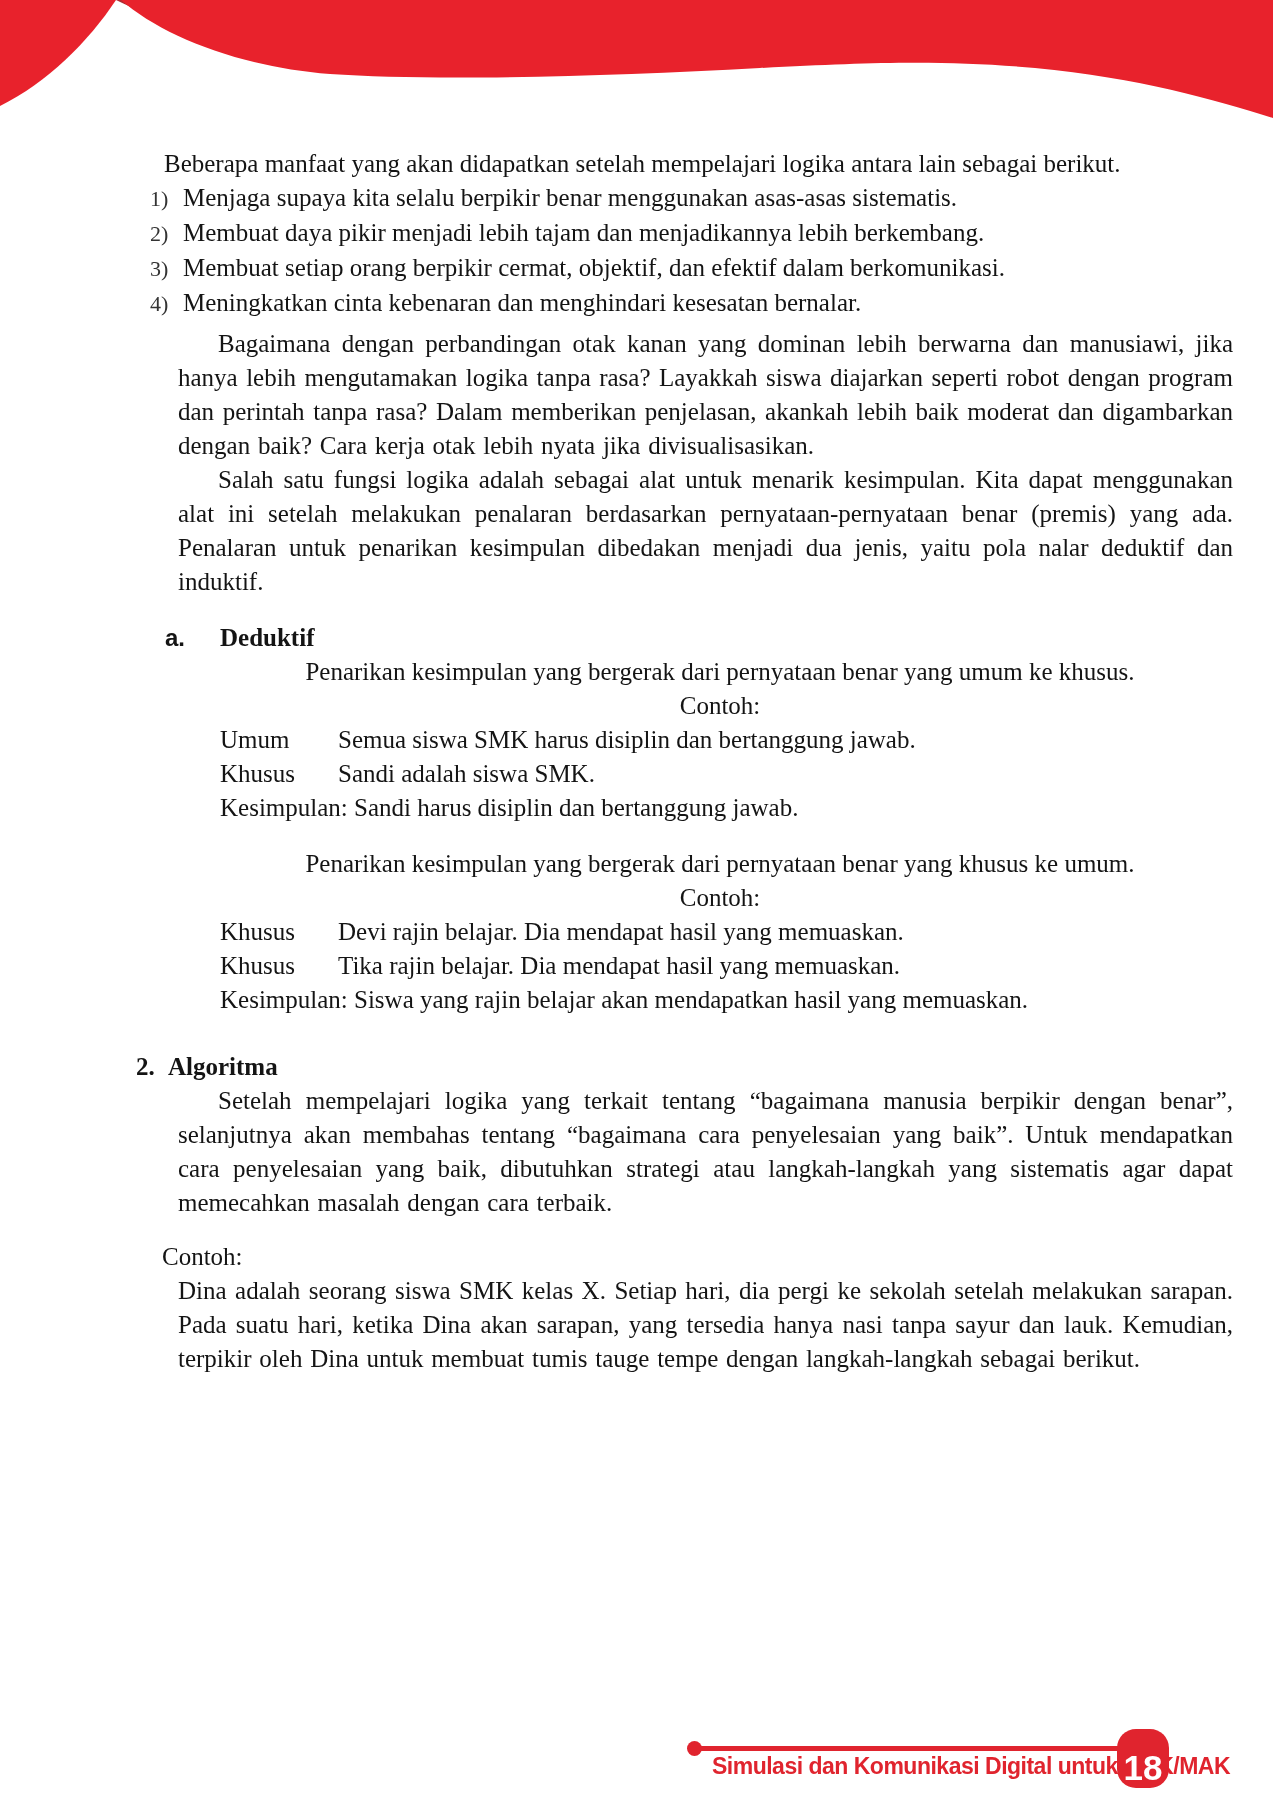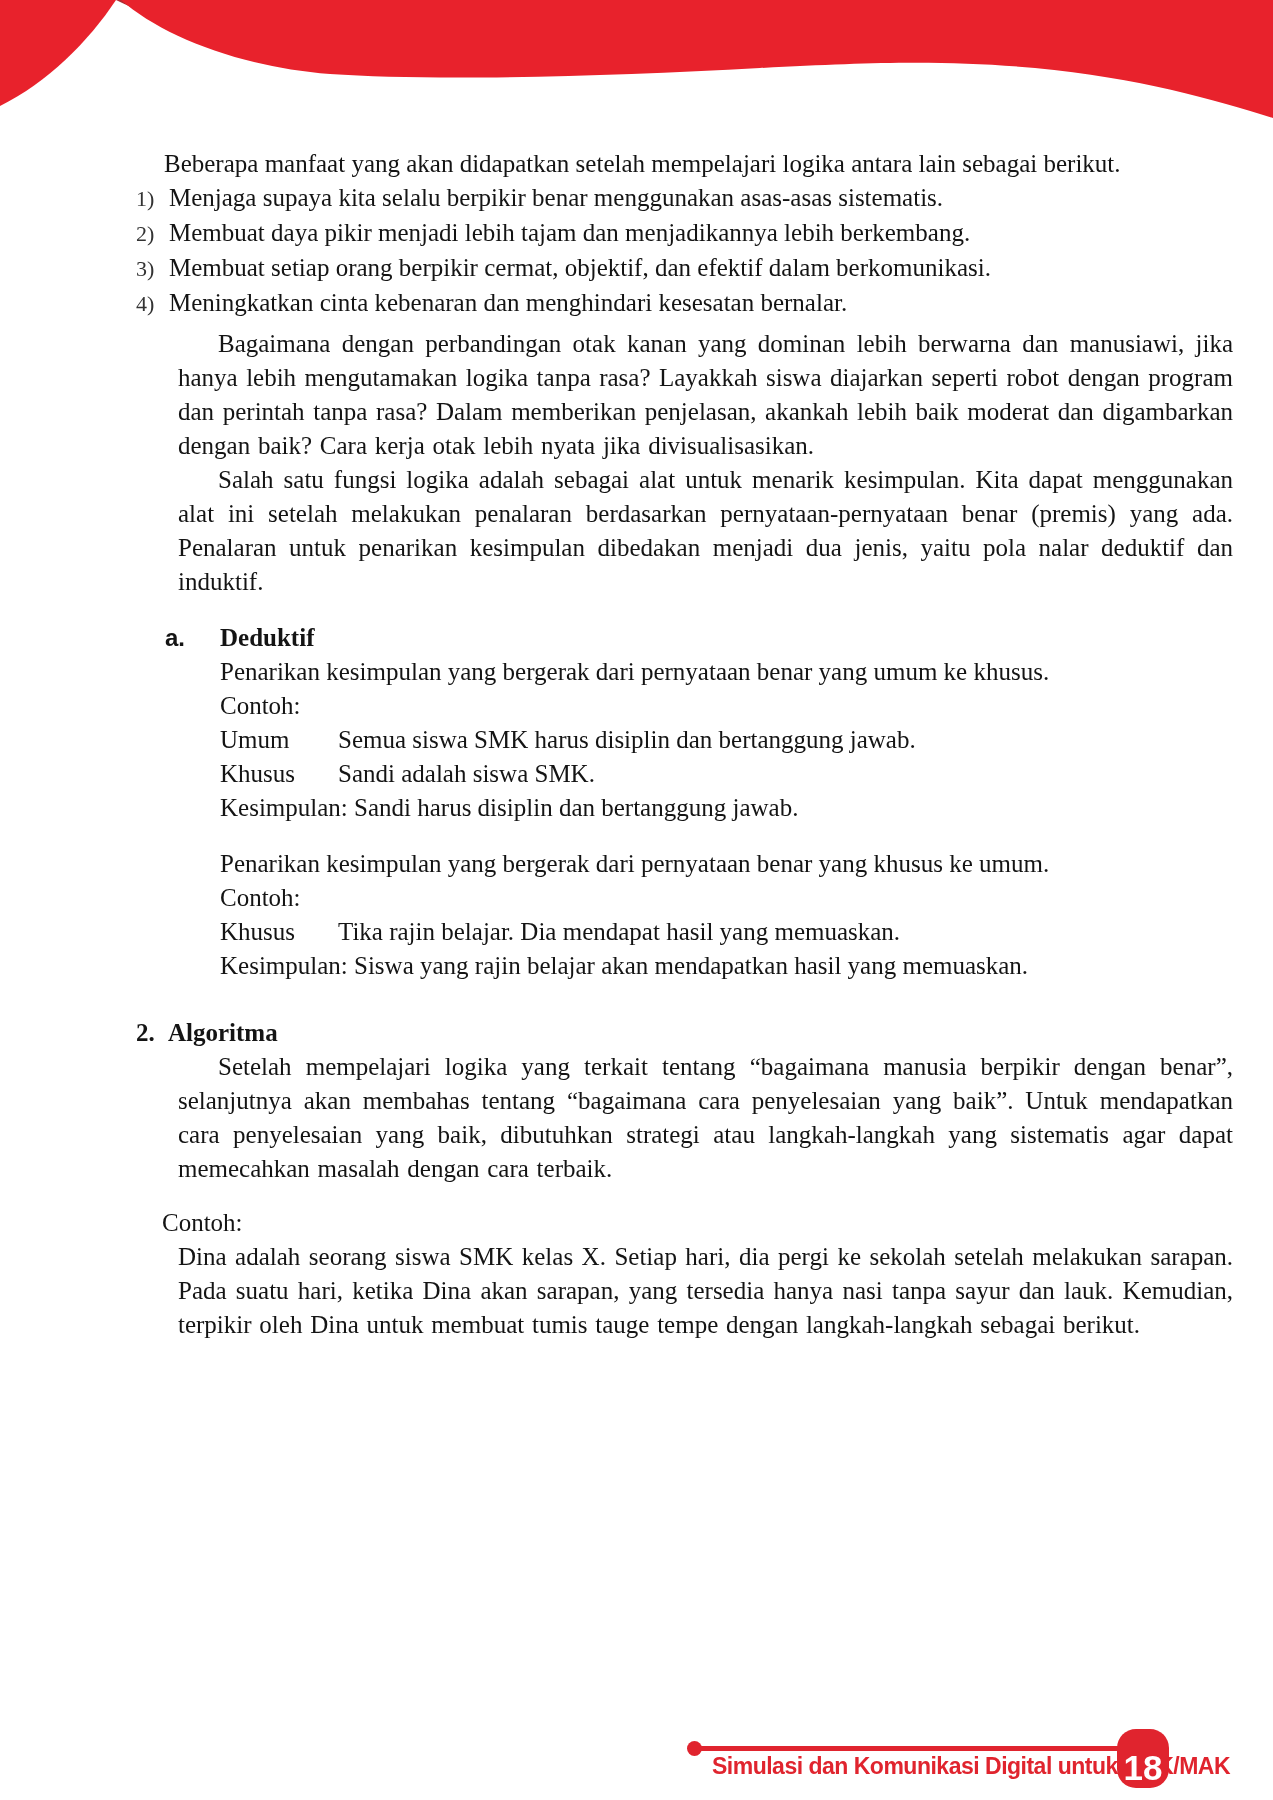--- a/index.html
+++ b/index.html
@@ -14,37 +14,37 @@
   }
   
   .hdr{position:absolute;top:0;left:0;width:1273px;height:130px;}
   
   .content{
     position:absolute;top:147px;left:136px;width:1081px;
     font-size:25px;line-height:34px;
   }
   .open-line{margin:0 0 0 28px;white-space:nowrap;}
   .blist{margin:0;}
-  .bitem{white-space:nowrap;}
+  .bitem{margin-left:14px;white-space:nowrap;}
   .bitem .num{display:inline-block;width:33px;font-size:22px;color:#333;}
   .para{
     margin:0 0 0 42px;width:1055px;
     text-align:justify;text-indent:40px;
     word-spacing:1.5px;
   }
   .para.mt6{margin-top:6px;}
   .sec{margin-top:22px;}
   .sec-head{margin-left:29px;white-space:nowrap;}
   .sec-head .marker{
     display:inline-block;width:55px;
     font-family:"Liberation Sans",sans-serif;font-weight:700;font-size:24px;
   }
   .sec-head .sec-title{font-weight:700;}
   .sec-body{margin-left:84px;width:1000px;}
-  .sec-desc,.contoh{white-space:nowrap;}
+  .sec-desc,.contoh{white-space:nowrap;text-align:center;}
   .row{white-space:nowrap;}
   .row .lbl{display:inline-block;width:118px;font-weight:400;}
   .concl{white-space:nowrap;}
   .concl b{font-weight:400;}
   .numsec{margin-top:33px;}
   .numsec-head{white-space:nowrap;font-weight:700;}
   .numsec-head .n2{display:inline-block;width:32px;}
   .contoh2{margin:20px 0 0 26px;white-space:nowrap;}
   .para.noindent{text-indent:0;}
   
@@ -116,20 +116,23 @@
           <b>Kesimpulan</b><span>: Sandi harus disiplin dan bertanggung jawab.</span>
         </div>
       </div>
     </section>
 
     <section class="sec">
       <div class="sec-body">
         <div class="sec-desc">Penarikan kesimpulan yang bergerak dari pernyataan benar yang khusus ke umum.</div>
         <div class="contoh">Contoh:</div>
         <div class="row">
+          <span class="lbl">Khusus</span><span>Devi rajin belajar. Dia mendapat hasil yang memuaskan.</span>
+        </div>
+        <div class="row">
           <span class="lbl">Khusus</span><span>Tika rajin belajar. Dia mendapat hasil yang memuaskan.</span>
         </div>
         <div class="concl">
           <b>Kesimpulan</b><span>: Siswa yang rajin belajar akan mendapatkan hasil yang memuaskan.</span>
         </div>
       </div>
     </section>
 
     <div class="numsec">
       <div class="numsec-head">

